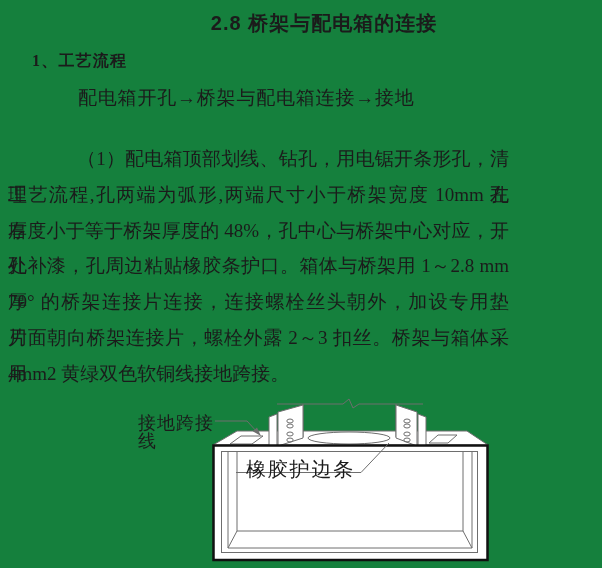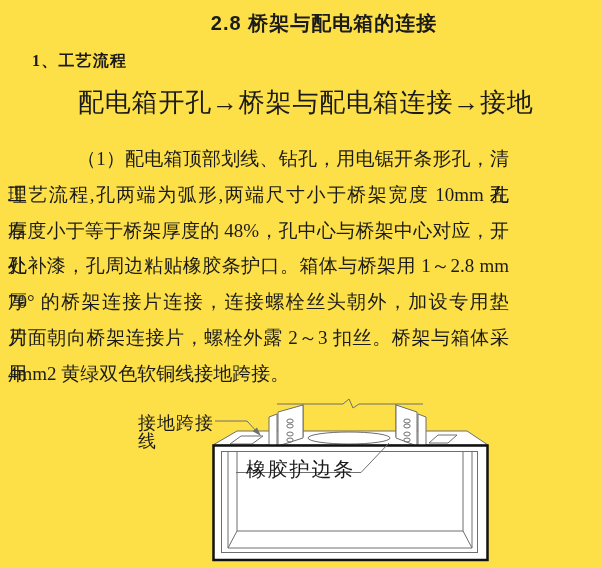--- a/index.html
+++ b/index.html
@@ -1,38 +1,38 @@
 <!DOCTYPE html>
 <html><head>
 <meta charset="utf-8">
 <style>
   html,body { margin:0; padding:0; background:#ffffff; }
   .page {
     position:relative;
     width:602px; height:568px;
-    background:#fde047;
+    background:#15803d;
     font-family:"Liberation Serif", serif;
     color:#1b1b1b;
     overflow:hidden;
   }
   .title {
     position:absolute; top:10px; left:46px; width:556px;
     text-align:center;
     font-family:"Liberation Sans", sans-serif;
     font-weight:bold; font-size:20px; letter-spacing:1px;
   }
   .heading {
     position:absolute; left:32px;
     font-weight:bold; font-size:16px; letter-spacing:1.2px;
   }
   .heading.pos1 { top:51px; }
   .heading.pos2 { top:116px; }
   .flow {
     position:absolute; left:78px; top:85px;
-    font-size:26px; letter-spacing:0.8px;
+    font-size:19px; letter-spacing:0.8px;
   }
   .para {
     position:absolute; left:8px; top:141px; width:501px;
     font-size:19px;
   }
   .pline {
     height:35.8px; line-height:35.8px;
     text-align:justify; text-align-last:justify;
   }
   .pline.indent { text-indent:69px; }

